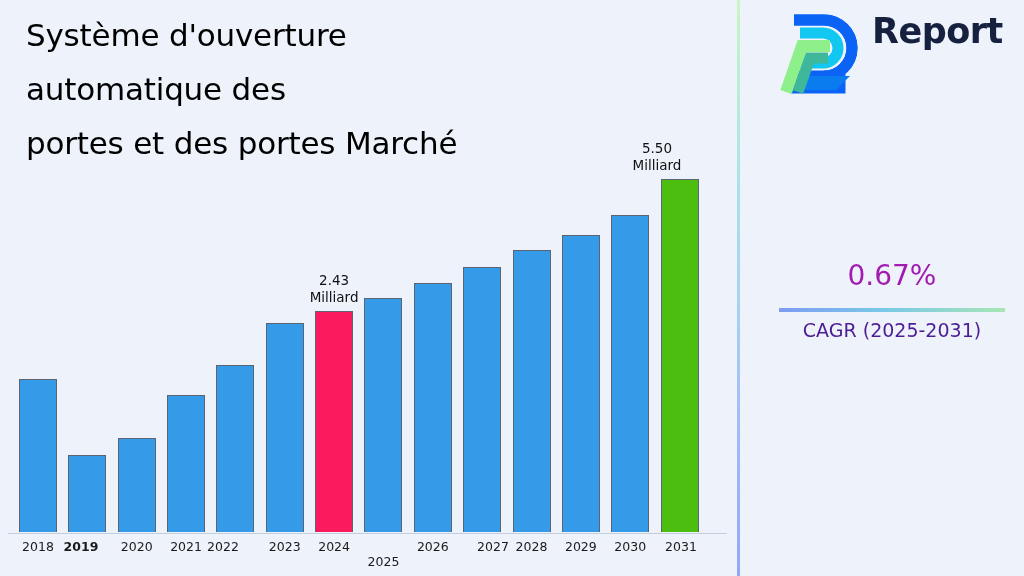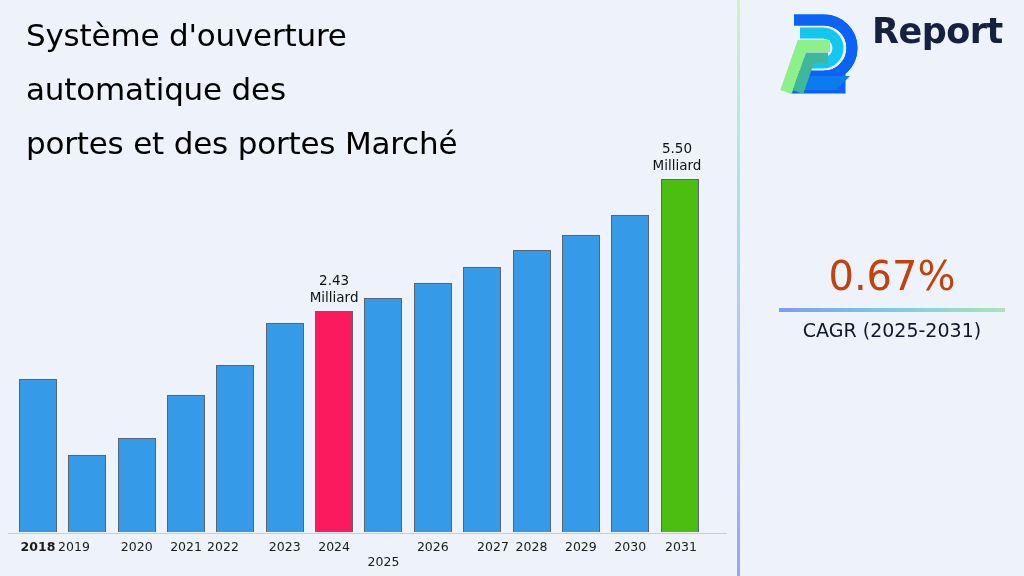--- a/index.html
+++ b/index.html
@@ -50,26 +50,26 @@
   .logo{position:absolute;left:776px;top:10px;width:230px;height:92px;text-align:center;}
   .logo-mark{position:absolute;left:0px;top:4px;width:86px;height:82px;}
   .logo-text{
     position:absolute;left:96px;top:2px;
     font-size:35px;line-height:38px;font-weight:bold;
     color:#16213f;letter-spacing:-0.5px;
   }
 
   
   .cagr{position:absolute;left:760px;top:252px;width:264px;text-align:center;}
-  .cagr-value{font-size:40px;line-height:48px;color:#c2410c;}
+  .cagr-value{font-size:28px;line-height:48px;color:#a21caf;}
   .cagr-rule{
     width:226px;height:4px;margin:8px auto 6px auto;
     background:linear-gradient(to right,#7d9bf2 0%,#79c8e8 45%,#a8e6b6 100%);
   }
-  .cagr-caption{font-size:19px;line-height:24px;color:#0f172a;}
+  .cagr-caption{font-size:19px;line-height:24px;color:#4c1d95;}
 </style>
 </head>
 <body>
 
 <div id="page">
 
   <div class="title">Système d'ouverture
 automatique des
 portes et des portes Marché</div>
 
@@ -87,26 +87,26 @@
         <div class="bar" style="left: 413.8px; top: 283px; width: 38px; height: 249px; background: rgb(53, 155, 232);"></div>
         <div class="bar" style="left: 463.15px; top: 267px; width: 38px; height: 265px; background: rgb(53, 155, 232);"></div>
         <div class="bar" style="left: 512.5px; top: 250px; width: 38px; height: 282px; background: rgb(53, 155, 232);"></div>
         <div class="bar" style="left: 561.85px; top: 235px; width: 38px; height: 297px; background: rgb(53, 155, 232);"></div>
         <div class="bar" style="left: 611.2px; top: 215px; width: 38px; height: 317px; background: rgb(53, 155, 232);"></div>
         <div class="bar" style="left: 660.55px; top: 179px; width: 38px; height: 353px; background: rgb(76, 190, 16);"></div>
       </div>
     <div id="labels-layer">
         <div class="bar-label" style="left: 286.1px; top: 272px;">2.43
 Milliard</div>
-        <div class="bar-label" style="left: 629px; top: 140px;">5.50
+        <div class="bar-label" style="left: 609px; top: 140px;">5.50
 Milliard</div>
       </div>
     <div id="ticks-layer">
-        <div class="tick" style="left: 8px; font-weight: bold;">2018</div>
-        <div class="tick" style="left: 44px;">2019</div>
+        <div class="tick" style="left: 8px;">2018</div>
+        <div class="tick" style="left: 51px; font-weight: bold;">2019</div>
         <div class="tick" style="left: 106.7px;">2020</div>
         <div class="tick" style="left: 156.05px;">2021</div>
         <div class="tick" style="left: 193px;">2022</div>
         <div class="tick" style="left: 254.75px;">2023</div>
         <div class="tick" style="left: 304.1px;">2024</div>
         <div class="tick" style="left: 353.45px; margin-top: 15px;">2025</div>
         <div class="tick" style="left: 402.8px;">2026</div>
         <div class="tick" style="left: 463px;">2027</div>
         <div class="tick" style="left: 501.5px;">2028</div>
         <div class="tick" style="left: 550.85px;">2029</div>

